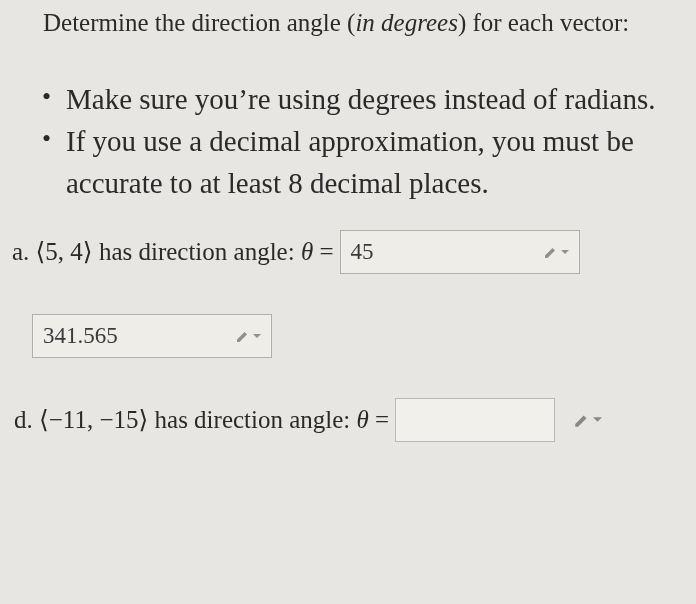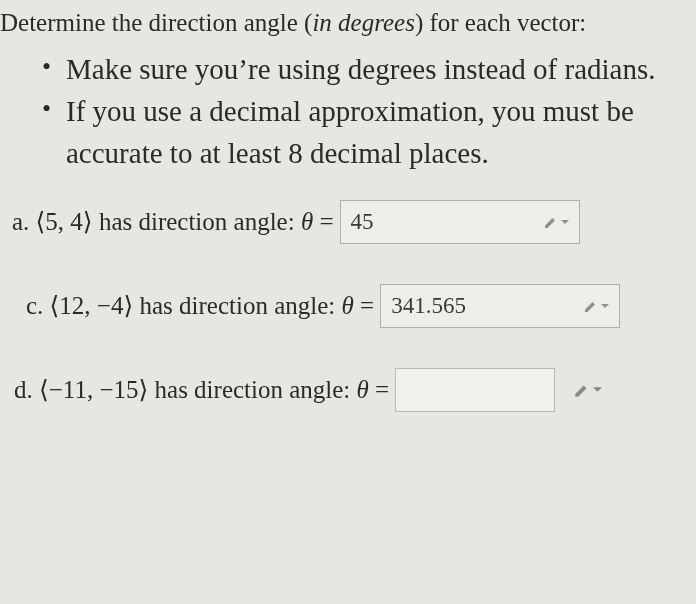--- a/index.html
+++ b/index.html
@@ -11,22 +11,23 @@
     background: #e8e6e2;
     font-family: Georgia, 'Times New Roman', serif;
     color: #2a2a2a;
     overflow: hidden;
   }
   .page {
     padding: 4px 8px 12px 0;
   }
   .heading {
     font-size: 25px;
-    margin: 2px 0 8px 0;
+    margin: 2px 0 38px 0;
     line-height: 1.35;
+    padding-left: 43px;
   }
   .italic { font-style: italic; }
   .bullets {
     margin: 0 0 26px 42px;
     padding: 0;
     list-style: none;
   }
   .bullets li {
     position: relative;
     font-size: 29px;
@@ -110,23 +111,20 @@
           </svg>
         <svg width="8" height="8" viewBox="0 0 8 8">
             <path d="M0 2 L4 6 L8 2 Z" fill="#6a6a68"></path>
           </svg>
       </span>
     </span>
   </div>
 
 
   <div class="qrow" style="margin-left:26px;">
-    <span class="qtext">
-      <span>c. </span><span class="vector">⟨12, −4⟩</span><span> has direction angle: </span><span class="theta">θ</span><span> = </span>
-    </span>
     <span class="answer-box" style="min-width:240px;font-family:Liberation Serif, serif;">
       <span class="val">341.565</span>
       <span class="pencil">
         <svg width="16" height="16" viewBox="0 0 16 16">
             <path d="M2 11.5 L9.5 4 L12 6.5 L4.5 14 L2 14 Z" fill="#6a6a68"></path>
           </svg>
         <svg width="8" height="8" viewBox="0 0 8 8">
             <path d="M0 2 L4 6 L8 2 Z" fill="#6a6a68"></path>
           </svg>
       </span>

